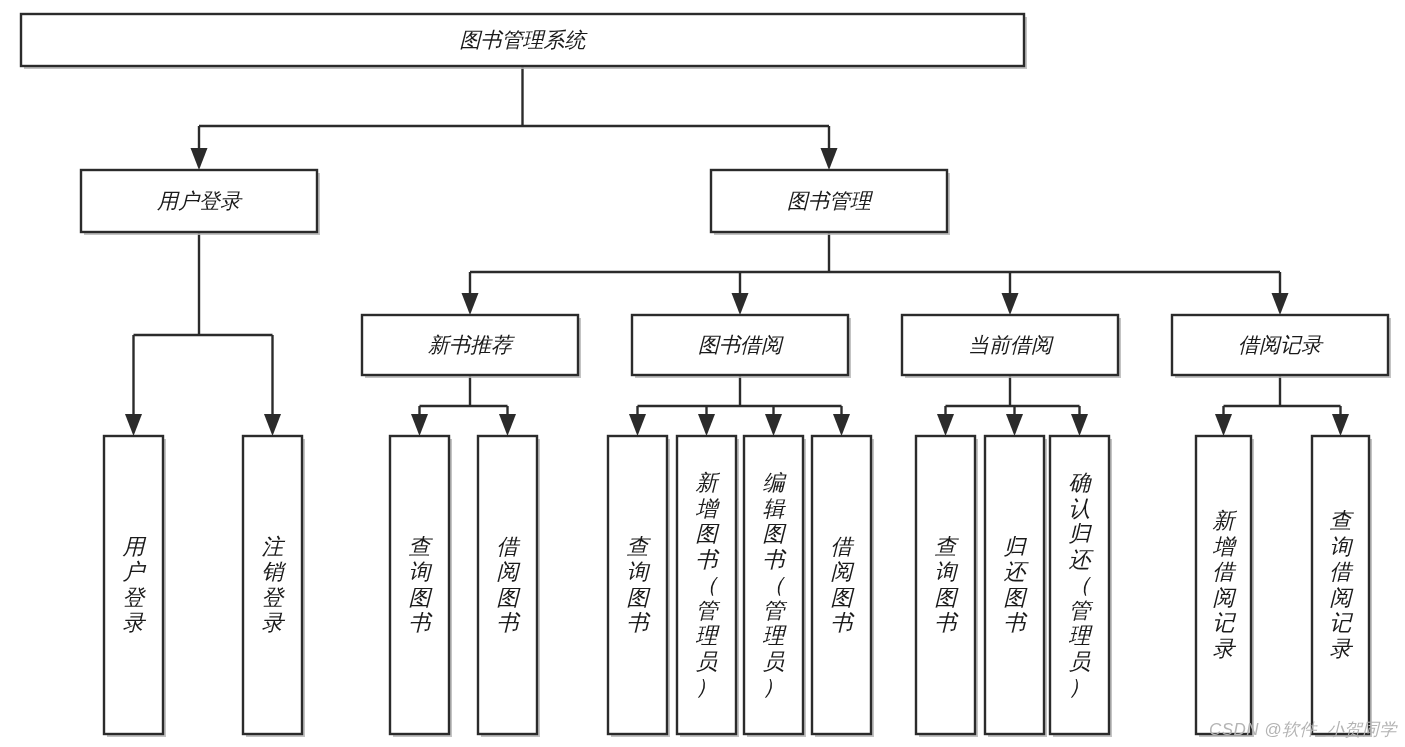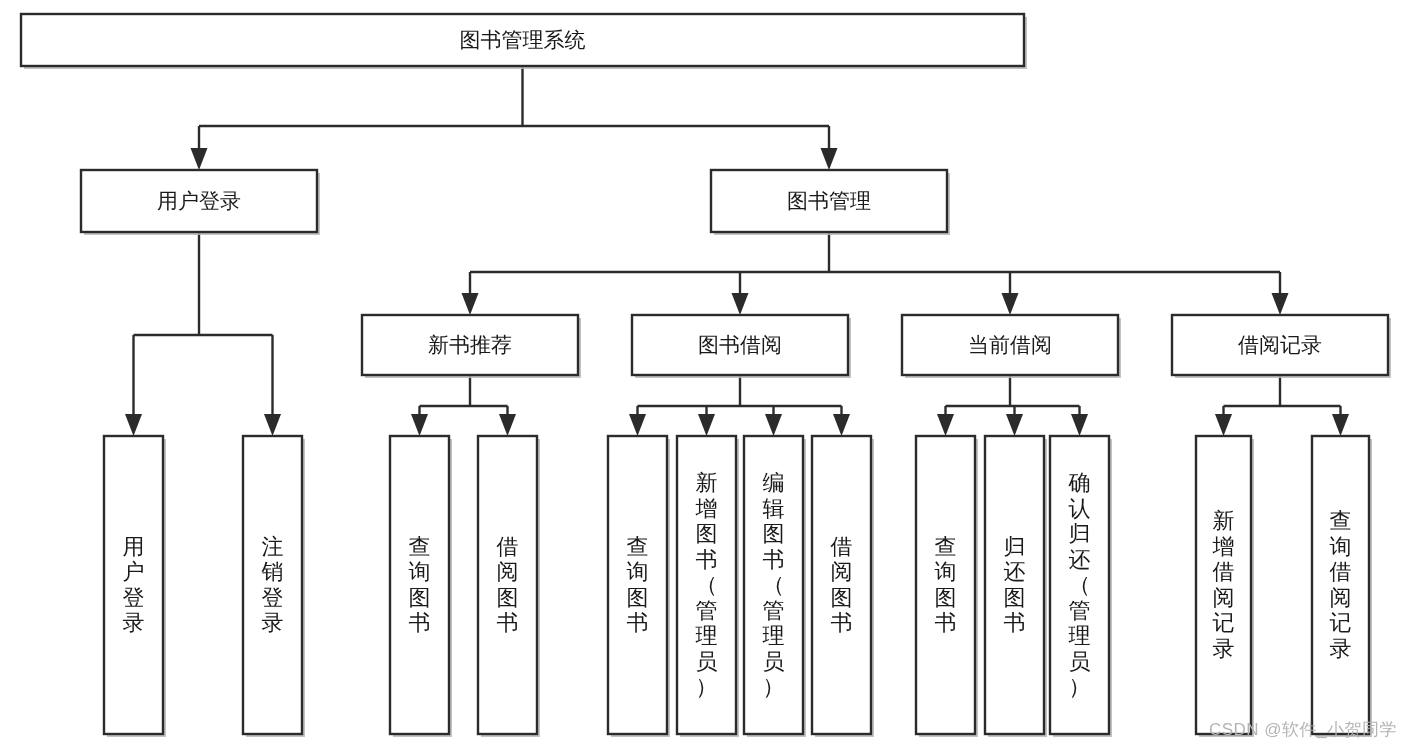--- a/index.html
+++ b/index.html
@@ -11,20 +11,21 @@
     width: 1405px;
     height: 747px;
     font-family: "Liberation Sans", "DejaVu Sans", sans-serif;
     overflow: hidden;
   }
   #diagram-root {
     position: relative;
     width: 1405px;
     height: 747px;
     background: #ffffff;
+    font-style: italic;
   }
   svg.diagram-canvas {
     position: absolute;
     left: 0;
     top: 0;
     width: 1405px;
     height: 747px;
     display: block;
   }
   .node-box {

